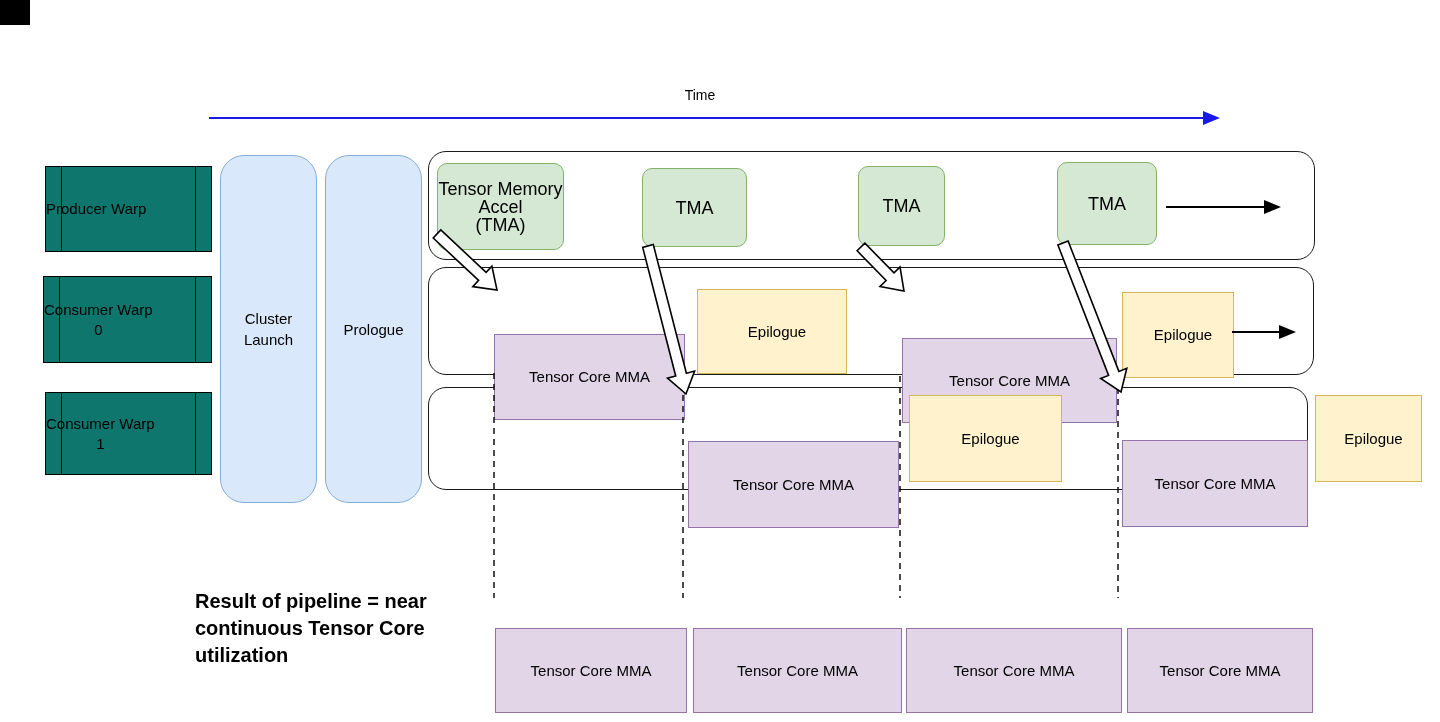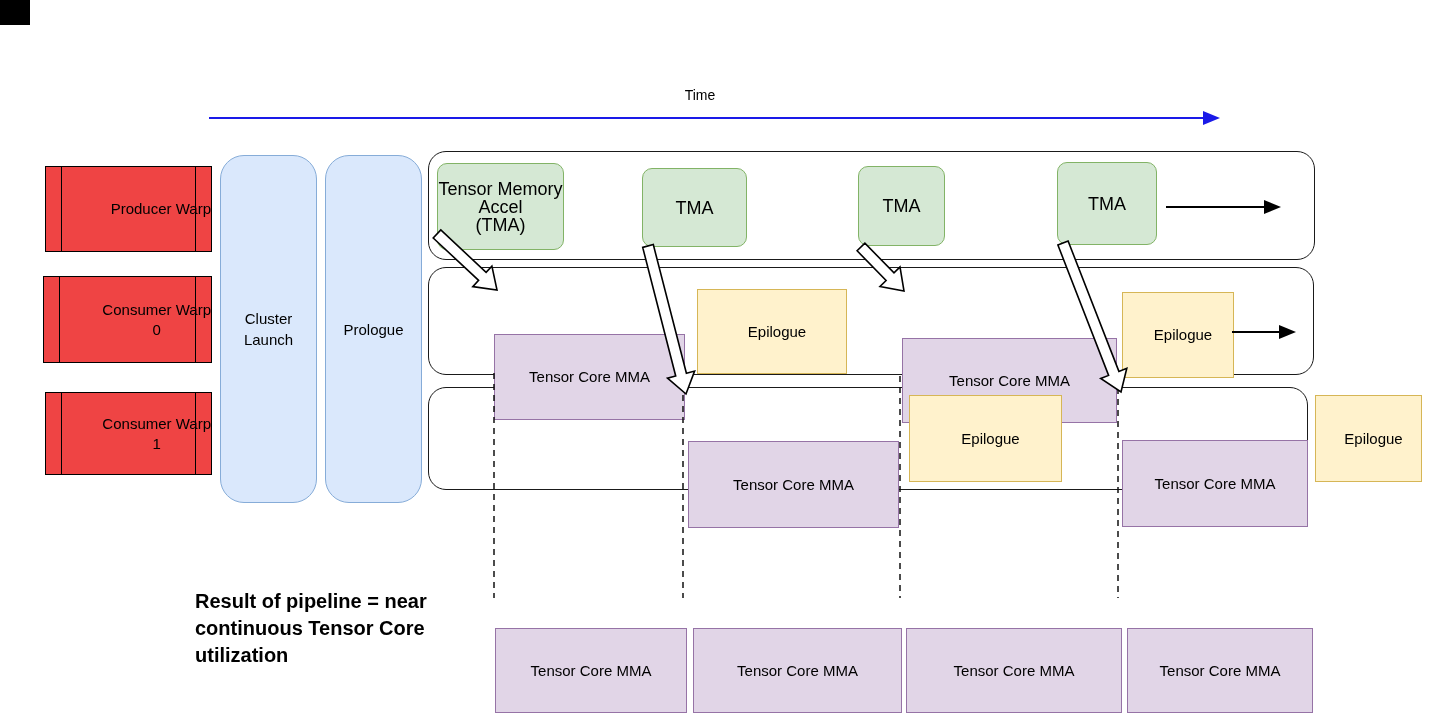--- a/index.html
+++ b/index.html
@@ -8,21 +8,21 @@
     font-family:"Liberation Sans",sans-serif;color:#000;
   }
   .abs{position:absolute;}
   #corner-mark{left:0;top:0;width:30px;height:25px;background:#000;}
   #title{
     left:62px;top:45px;font-size:23px;font-weight:bold;white-space:pre;letter-spacing:.2px;
   }
   #time-label{left:640px;top:87px;width:120px;text-align:center;font-size:14px;}
   
   .warp{
-    border:1.6px solid #000;background:#ef4444;display:flex;align-items:center;justify-content:flex-end;
+    border:1.6px solid #000;background:#0f766e;display:flex;align-items:center;justify-content:flex-start;
   }
   .warp .inner-line{position:absolute;top:0;bottom:0;width:1.4px;background:#000;}
   .warp .inner-line.l{left:15px;}
   .warp .inner-line.r{right:15px;}
   .warp .lbl{font-size:15px;text-align:center;white-space:pre-line;line-height:20px;}
   
   .stage{
     border:1.5px solid var(--stage-border);background:var(--stage-fill);border-radius:24px;
     display:flex;align-items:center;justify-content:center;
   }

